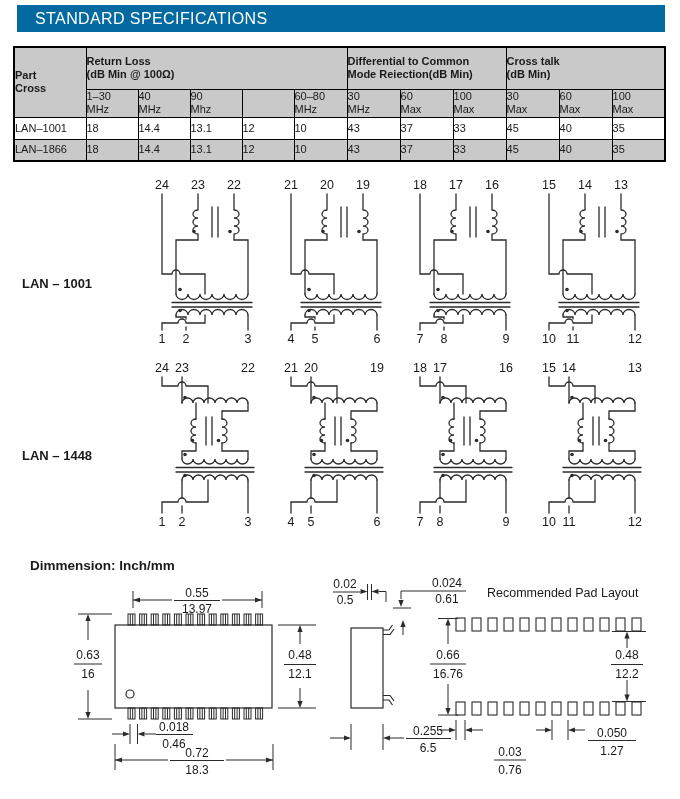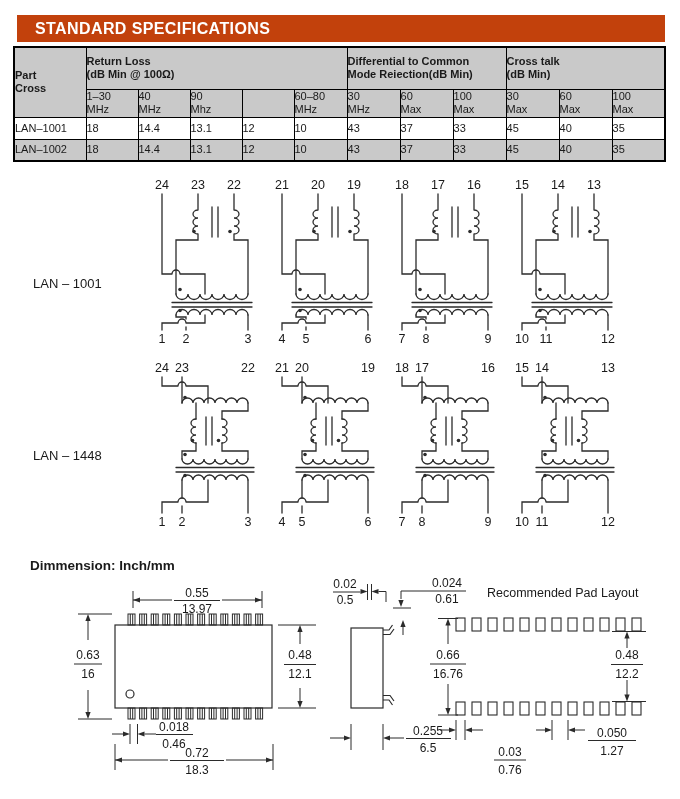--- a/index.html
+++ b/index.html
@@ -1,31 +1,31 @@
 <!DOCTYPE html>
 <html><head>
 <meta charset="utf-8">
 <style>
   html,body{margin:0;padding:0;background:#e8e8e8;}
   .page{position:relative;width:680px;height:799px;background:#ffffff;
         font-family:"Liberation Sans",sans-serif;color:#1a1a1a;overflow:hidden;margin:0 auto;}
-  .title-bar{position:absolute;left:17px;top:15px;width:648px;height:27px;background:#c2410c;
-             color:#fff;font-weight:bold;font-size:16px;line-height:27px;padding-left:18px;
+  .title-bar{position:absolute;left:17px;top:5px;width:648px;height:27px;background:#0369a1;
+             color:#fff;font-weight:normal;font-size:16px;line-height:27px;padding-left:18px;
              box-sizing:border-box;letter-spacing:.4px;}
   table.spec{position:absolute;left:13px;top:46px;width:653px;border-collapse:collapse;
              table-layout:fixed;border:2px solid #000;}
   .spec td{border:1px solid #000;font-size:11px;vertical-align:middle;
            padding:0;line-height:13px;}
   .spec .hdr{background:#c9c9c9;font-weight:bold;}
   .spec .sub{background:#c9c9c9;font-weight:normal;}
   .spec tr.gh{height:42px;} .spec tr.sh{height:28px;} .spec tr.dr{height:22px;}
   .spec tr.shade td{background:#c9c9c9;}
-  .schem-label{position:absolute;left:33px;font-weight:normal;font-size:13px;white-space:nowrap;}
+  .schem-label{position:absolute;left:22px;font-weight:bold;font-size:13px;white-space:nowrap;}
   #lab-1001{top:276px;} #lab-1002{top:448px;}
-  .units-row{position:absolute;left:148px;display:flex;gap:2px;text-align:center;}
+  .units-row{position:absolute;left:148px;display:flex;gap:11px;text-align:center;}
   #units-1001{top:178px;} #units-1002{top:361px;}
   .units-row svg{display:block;}
   .dim-heading{position:absolute;left:30px;top:558px;font-weight:bold;font-size:13.5px;}
   .dim-svg{position:absolute;left:0;top:578px;}
   svg{font-family:"Liberation Sans",sans-serif;}
   svg text{fill:#1a1a1a;}
 </style>
 </head>
 <body>
 
@@ -123,21 +123,21 @@
       <td>12</td>
       <td>10</td>
       <td>43</td>
       <td>37</td>
       <td>33</td>
       <td>45</td>
       <td>40</td>
       <td>35</td>
     </tr>
     <tr class="dr shade">
-      <td>LAN–1002</td>
+      <td>LAN–1866</td>
       <td>18</td>
       <td>14.4</td>
       <td>13.1</td>
       <td>12</td>
       <td>10</td>
       <td>43</td>
       <td>37</td>
       <td>33</td>
       <td>45</td>
       <td>40</td>

